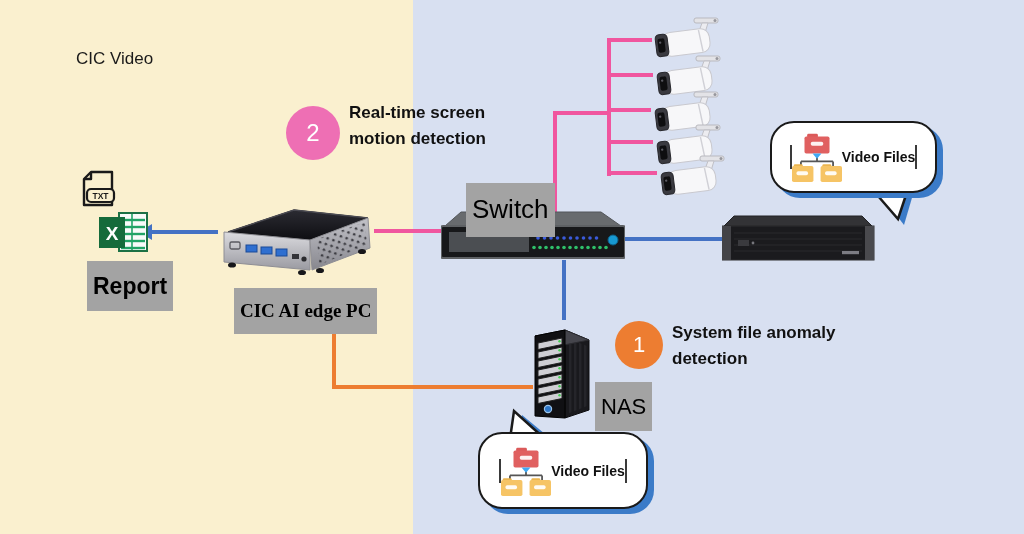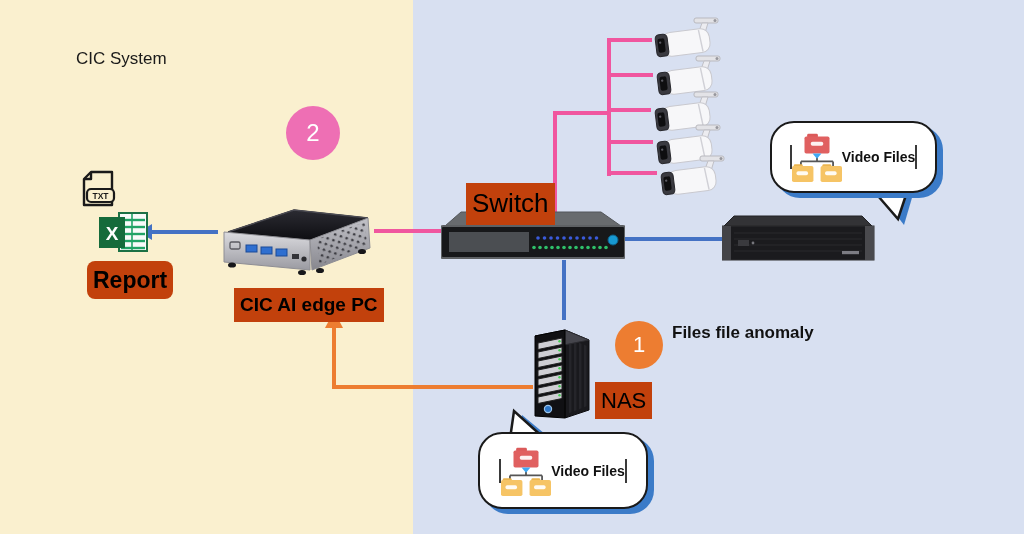--- a/index.html
+++ b/index.html
@@ -17,22 +17,22 @@
   .blue{background:#4472C4;}
   .orange{background:#ED7D31;}
   .hline{height:4px;}
   .vline{width:4px;}
   .hline.thin{height:3.5px;}
   .vline.thin{width:3.5px;}
 
   .sys-title{position:absolute;left:76px;top:49px;font-size:17px;color:#1a1a1a;}
 
   .hl{
-    position:absolute;background:#c2410c;color:#000;white-space:nowrap;
-    padding:6px 6px;line-height:1.15;
+    position:absolute;background:#a3a3a3;color:#000;white-space:nowrap;
+    padding:12px 6px;line-height:1.15;
   }
   .hl.bold{font-weight:700;}
 
   .step-circle{
     position:absolute;border-radius:50%;color:#fff;
     display:flex;align-items:center;justify-content:center;
     font-weight:400;
   }
   .step-text{
     position:absolute;font-weight:700;font-size:17px;line-height:26px;color:#111;
@@ -64,21 +64,21 @@
   .camera{position:absolute;width:76px;height:44px;}
 </style>
 </head>
 <body>
 
 <div class="stage">
 
   <div class="bg bg-left"></div>
   <div class="bg bg-right"></div>
 
-  <div class="sys-title">CIC System</div>
+  <div class="sys-title">CIC Video</div>
 
   <div class="hline pink" style="left:374px;top:229px;width:70px;"></div>
 
   <div class="vline pink" style="left:553px;top:111px;height:101px;"></div>
   <div class="hline pink" style="left:553px;top:111px;width:58px;"></div>
 
   <div class="vline pink" style="left:607px;top:38px;height:138px;"></div>
   <div class="hline pink" style="left:607px;top:38px;width:45px;"></div>
   <div class="hline pink" style="left:607px;top:73px;width:46px;"></div>
   <div class="hline pink" style="left:607px;top:108px;width:44px;"></div>
@@ -90,24 +90,29 @@
 
   <div class="hline blue thin" style="left:623px;top:237px;width:101px;"></div>
 
   <div class="vline blue thin" style="left:562px;top:260px;height:60px;"></div>
 
   <div class="hline orange" style="left:332px;top:385px;width:201px;"></div>
   <div class="vline orange" style="left:332px;top:325px;height:64px;"></div>
   <div class="arrow-up" style="left:325px;top:311px;"></div>
 
   <div class="step-circle" style="left:286px;top:106px;width:54px;height:54px;background:#EE6FB4;font-size:24px;">2</div>
+  <div class="step-text" style="left:349px;top:100px;">
+    <div>Real-time screen</div>
+    <div>motion detection</div>
+  </div>
 
   <div class="step-circle" style="left:615px;top:321px;width:48px;height:48px;background:#ED7D31;font-size:22px;">1</div>
   <div class="step-text" style="left:672px;top:320px;">
-    <div>Files file anomaly</div>
+    <div>System file anomaly</div>
+    <div>detection</div>
   </div>
 
   <div class="device" style="left:78px;top:169px;width:40px;height:48px;">
     <svg width="40" height="48" viewBox="0 0 40 48">
       <path d="M13,3 H34 V36 H6 V10 Z" fill="none" stroke="#1a1a1a" stroke-width="2.4" stroke-linejoin="round"></path>
       <path d="M13,3 L13,10 L6,10" fill="none" stroke="#1a1a1a" stroke-width="2.4" stroke-linejoin="round"></path>
       <rect x="9" y="20" width="27" height="13" rx="4" fill="#FAF0CF" stroke="#1a1a1a" stroke-width="2.2"></rect>
       <text x="22.5" y="30" font-size="8.5" font-weight="bold" fill="#1a1a1a" text-anchor="middle" font-family="Liberation Sans, sans-serif">TXT</text>
     </svg>
   </div>
@@ -117,21 +122,21 @@
       <line x1="22" y1="9" x2="46" y2="9" stroke="#21a366" stroke-width="2.4"></line>
       <line x1="22" y1="16" x2="46" y2="16" stroke="#21a366" stroke-width="2.4"></line>
       <line x1="22" y1="23" x2="46" y2="23" stroke="#21a366" stroke-width="2.4"></line>
       <line x1="22" y1="30" x2="46" y2="30" stroke="#21a366" stroke-width="2.4"></line>
       <line x1="22" y1="37" x2="46" y2="37" stroke="#21a366" stroke-width="2.4"></line>
       <line x1="33" y1="3" x2="33" y2="39" stroke="#21a366" stroke-width="1.6"></line>
       <rect x="0" y="6" width="26" height="31" fill="#156B3B"></rect>
       <text x="13" y="29" font-size="19" font-weight="bold" fill="#ffffff" text-anchor="middle" font-family="Liberation Sans, sans-serif">X</text>
     </svg>
   </div>
-  <div class="hl bold" style="left:87px;top:261px;font-size:23px;border-radius:8px;">Report</div>
+  <div class="hl bold" style="left:87px;top:261px;font-size:23px;">Report</div>
 
   <div class="device" style="left:216px;top:206px;width:160px;height:72px;">
     <svg width="160" height="72" viewBox="0 0 160 72">
       <defs>
         <linearGradient id="gTop" x1="0" y1="0" x2="0" y2="1">
           <stop offset="0" stop-color="#2b2b32"></stop>
             <stop offset="1" stop-color="#0e0e12"></stop>
         </linearGradient>
         <linearGradient id="gF" x1="0" y1="0" x2="0" y2="1">
           <stop offset="0" stop-color="#dcdce0"></stop>
@@ -155,21 +160,21 @@
       <rect x="45" y="41" width="11" height="7" fill="#2f6fd0" stroke="#1b4a97"></rect>
       <rect x="60" y="43" width="11" height="7" fill="#2f6fd0" stroke="#1b4a97"></rect>
       <rect x="76" y="48" width="7" height="5" fill="#333338"></rect>
       <circle cx="88" cy="53" r="2.6" fill="#2a2a2e"></circle>
       <ellipse cx="16" cy="59" rx="4" ry="2.6" fill="#17171a"></ellipse>
       <ellipse cx="86" cy="66.5" rx="4" ry="2.6" fill="#17171a"></ellipse>
       <ellipse cx="104" cy="64.5" rx="4" ry="2.6" fill="#17171a"></ellipse>
       <ellipse cx="146" cy="45.5" rx="4" ry="2.6" fill="#17171a"></ellipse>
     </svg>
   </div>
-  <div class="hl bold" style="left:234px;top:288px;font-size:19px;">CIC AI edge PC</div>
+  <div class="hl bold" style="left:234px;top:288px;font-size:19px;font-family:Liberation Serif, serif;">CIC AI edge PC</div>
 
   <div class="device" style="left:441px;top:210px;width:184px;height:52px;">
     <svg width="184" height="52" viewBox="0 0 184 52">
       <polygon points="20,2 160,2 180,16 4,16" fill="#686b6e" stroke="#53565a"></polygon>
       <rect x="0" y="16" width="184" height="32" rx="2" fill="#17181a" stroke="#5e6164" stroke-width="2"></rect>
       <rect x="8" y="22" width="80" height="20" fill="#4b4e52"></rect>
       <g fill="#3b5bdc">
         <circle cx="97" cy="28" r="1.8"></circle>
           <circle cx="103.5" cy="28" r="1.8"></circle>
           <circle cx="110" cy="28" r="1.8"></circle>

